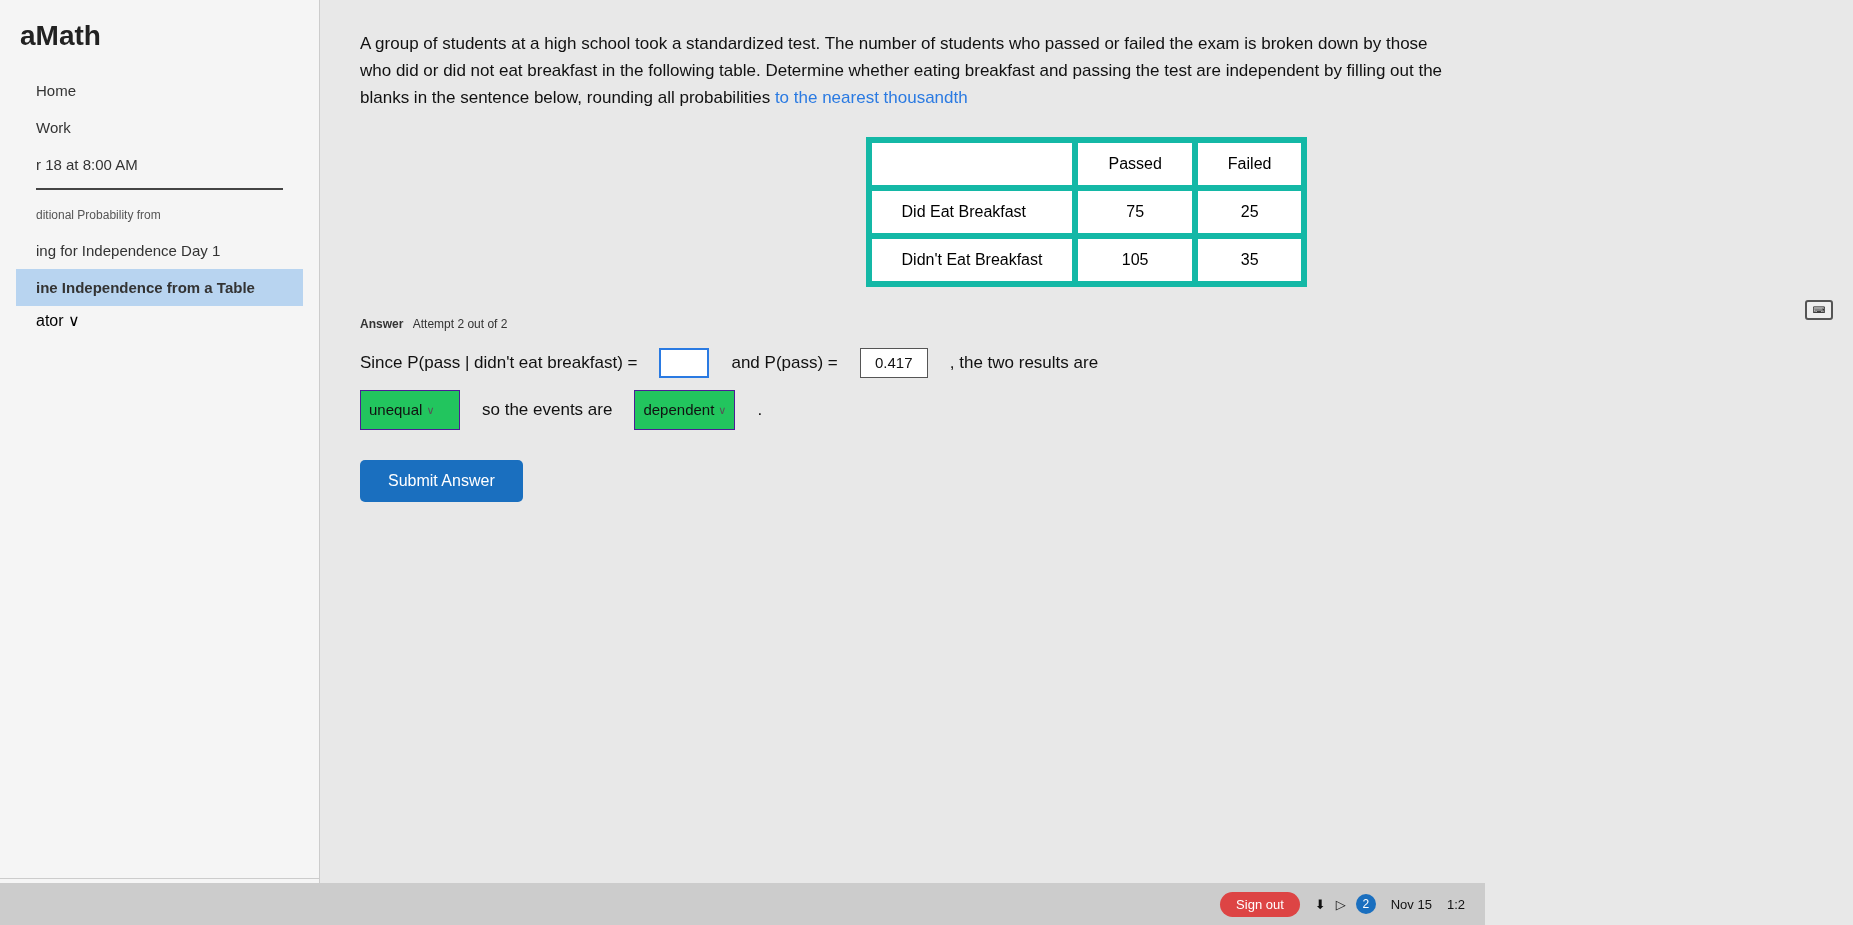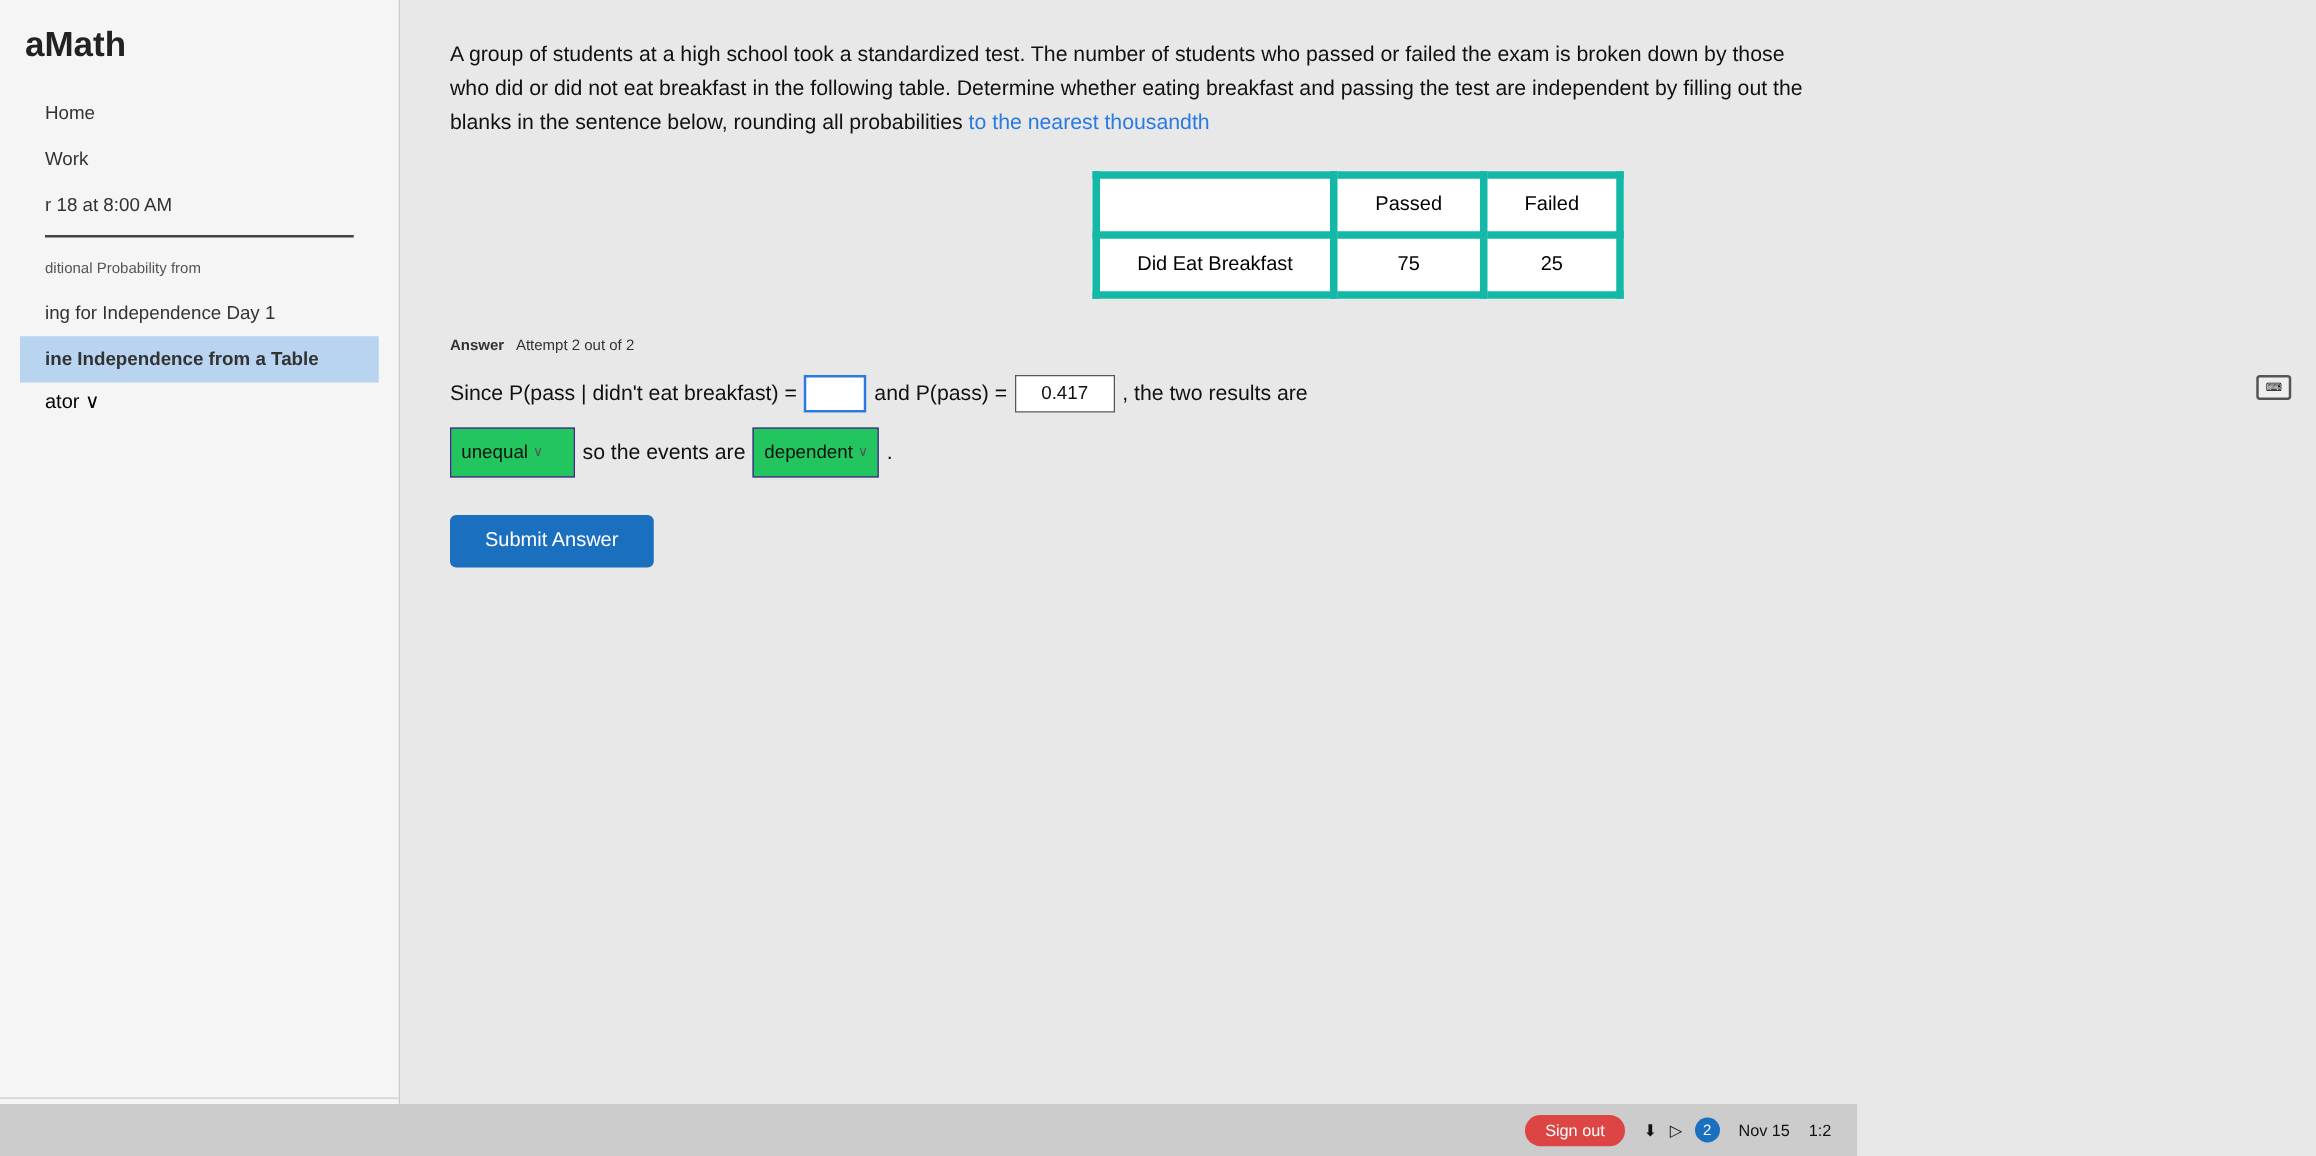--- a/index.html
+++ b/index.html
@@ -146,37 +146,37 @@
     }
 
     .answer-row {
       font-size: 17px;
       color: #111;
       line-height: 2;
       margin-bottom: 10px;
       display: flex;
       align-items: center;
       flex-wrap: wrap;
-      gap: 6px;
+      gap: 22px;
     }
 
     .inline-input {
       display: inline-block;
       width: 50px;
       height: 30px;
       border: 2px solid #2a7ae2;
       background: white;
       text-align: center;
       font-size: 15px;
       vertical-align: middle;
     }
 
     .inline-input-filled {
       display: inline-block;
-      width: 80px;
+      width: 68px;
       height: 30px;
       border: 1px solid #555;
       background: white;
       text-align: center;
       font-size: 15px;
       vertical-align: middle;
       padding: 2px 4px;
     }
 
     .dropdown-select {
@@ -310,20 +310,25 @@
         <th>Passed</th>
         <th>Failed</th>
       </tr>
     </thead>
     <tbody>
       <tr>
         <td class="row-label">Did Eat Breakfast</td>
         <td>75</td>
         <td>25</td>
       </tr>
+      <tr>
+        <td class="row-label">Didn't Eat Breakfast</td>
+        <td>105</td>
+        <td>35</td>
+      </tr>
     </tbody>
   </table>
 
   <div class="answer-section">
     <div class="answer-header">
       <strong>Answer</strong>
       &nbsp;
       <span>Attempt 2 out of 2</span>
     </div>
 

